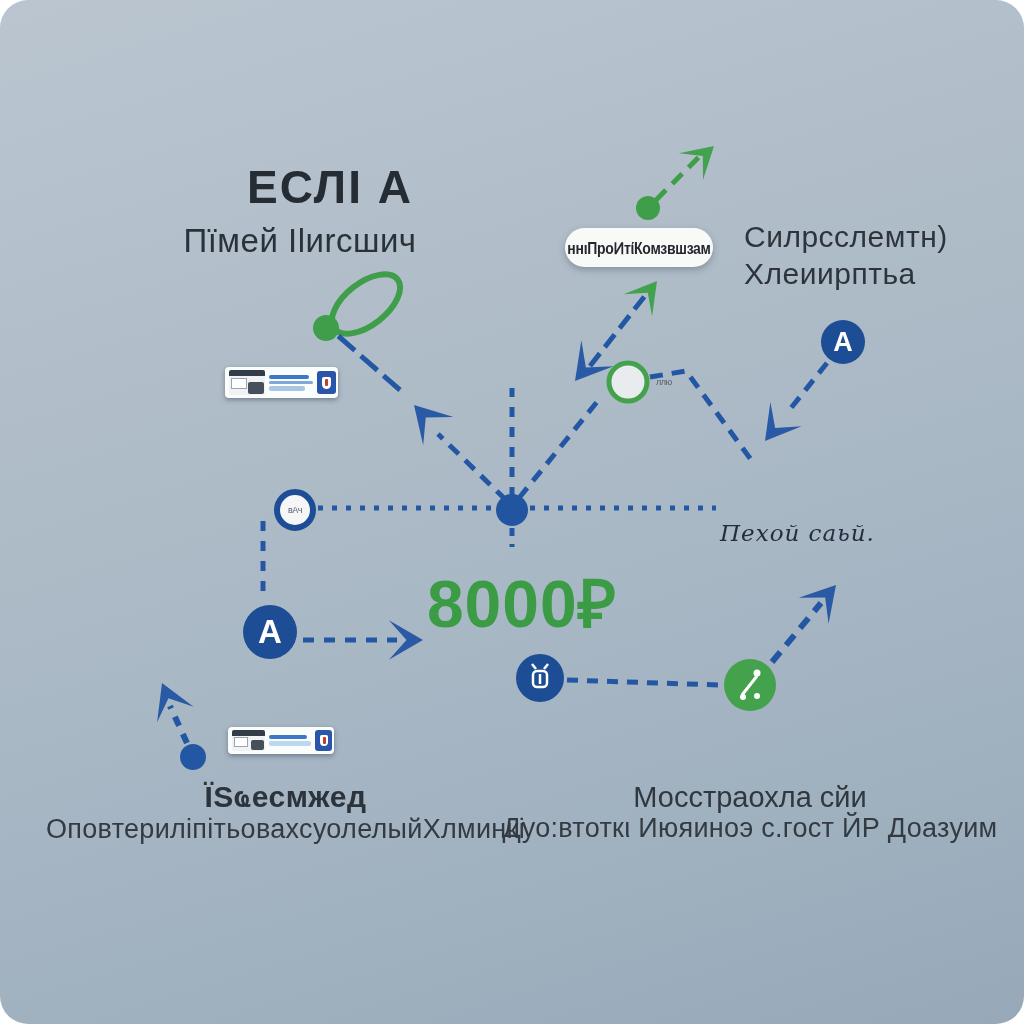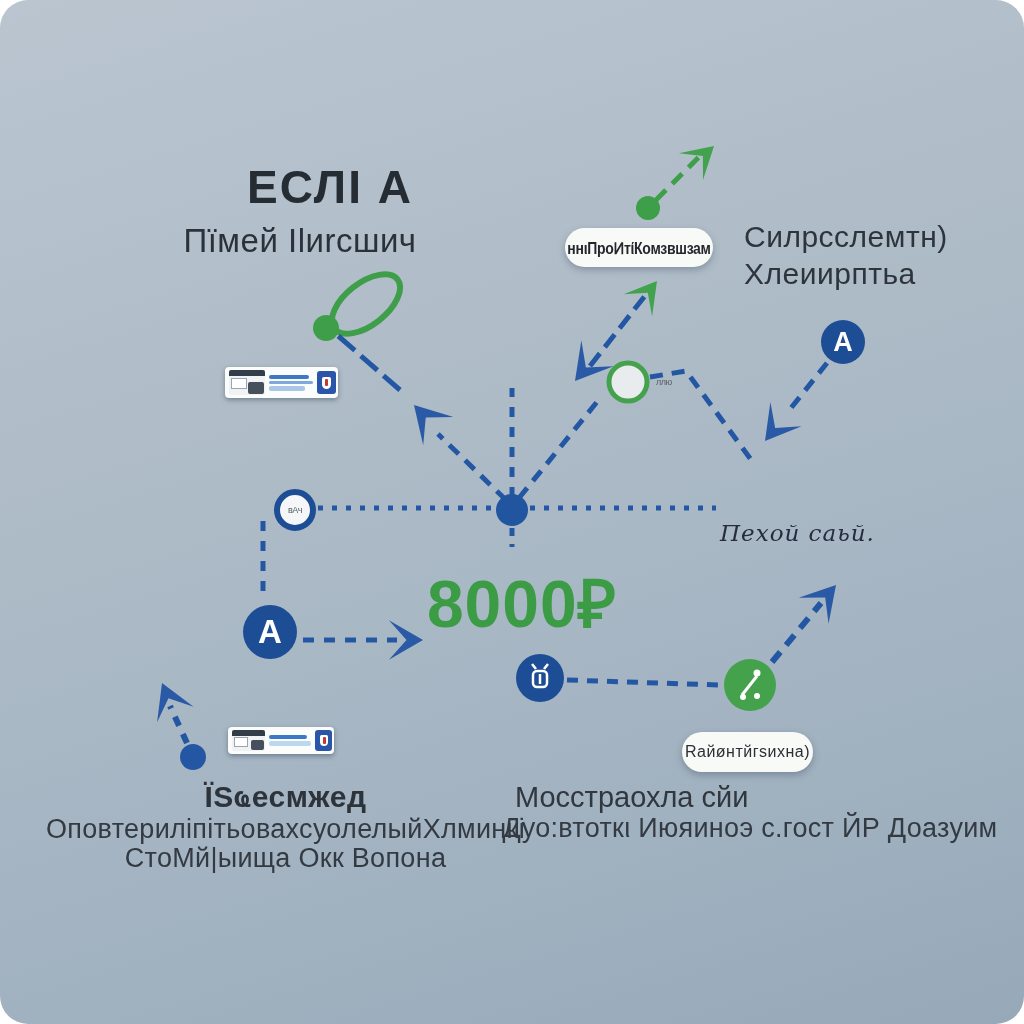--- a/index.html
+++ b/index.html
@@ -16,21 +16,21 @@
   .pill{
     background:#f8faf8;border-radius:24px;box-shadow:0 3px 7px rgba(55,65,85,.35);
     display:flex;align-items:center;justify-content:center;
   }
   .pill-text{font-size:14px;font-weight:600;color:#23282e;letter-spacing:-.3px;white-space:nowrap;transform:scaleY(1.15);}
   .pill-text2{font-size:16px;font-weight:500;color:#2a3036;letter-spacing:.5px;white-space:nowrap;}
   .caption{font-size:27px;font-weight:600;color:#3f9e49;letter-spacing:3px;text-align:center;}
   .amount{font-size:66px;font-weight:700;color:#3c9c46;letter-spacing:1px;text-align:center;}
   .bl-title{font-size:30px;font-weight:600;color:#2d333a;text-align:center;letter-spacing:.5px;}
   .b-line{font-size:27px;font-weight:400;color:#333a42;text-align:center;letter-spacing:.3px;white-space:nowrap;}
-  .br-line1{font-size:29px;font-weight:500;color:#31373e;text-align:left;}
+  .br-line1{font-size:29px;font-weight:500;color:#31373e;text-align:center;}
   .hand{font-family:"DejaVu Serif",serif;font-style:italic;font-size:23px;color:#262c3e;letter-spacing:1px;}
   .tinytxt{font-size:9px;color:#5a6068;text-align:center;letter-spacing:-.5px;}
   .letter{color:#ffffff;font-weight:700;text-align:center;}
   .card{
     background:#fbfcfc;border-radius:4px;box-shadow:0 2px 5px rgba(45,55,75,.45);
     display:flex;align-items:center;gap:4px;padding:3px 4px;box-sizing:border-box;
   }
   .card-photo{position:relative;background:#f0f2f3;height:100%;border-radius:2px;overflow:hidden;flex:0 0 auto;}
   .cp-top{position:absolute;left:0;top:0;width:100%;height:6px;background:#333d49;}
   .cp-blob{position:absolute;right:1px;bottom:1px;width:16px;height:12px;background:#45505c;border-radius:2px;}
@@ -177,22 +177,18 @@
       <div class="bar" style="width:38px;height:4px;background:#3c77c8;"></div>
       <div class="bar" style="width:42px;height:5px;background:#bcd8ee;"></div>
     </div>
     <div class="card-chip" style="width:17px;height:21px;">
       <div class="shield" style="width:8px;height:11px;"></div>
     </div>
   </div>
 
   <div class="abs bl-title" style="left:33px;top:780px;width:505px;">ЇЅҩесмжед</div>
   <div class="abs b-line" style="left:33px;top:814px;width:505px;">ОповтерилiпітьовахсуолелыйХлминкі</div>
-  <div class="abs b-line" style="left:33px;top:843px;width:505px;">СтоМй|ыища Окк Вопона</div>
 
   <div class="abs br-line1" style="left:515px;top:781px;width:470px;">Мосстраохла сйи</div>
   <div class="abs b-line" style="left:500px;top:813px;width:500px;">Дуо:втоткι Июяиноэ с.гост ЙР Доазуим</div>
 
-  <div class="abs pill" style="left:682px;top:732px;width:131px;height:40px;">
-    <span class="pill-text2">Rайøнтйгѕихна)</span>
-  </div>
 
 </div>
 
 </body></html>

